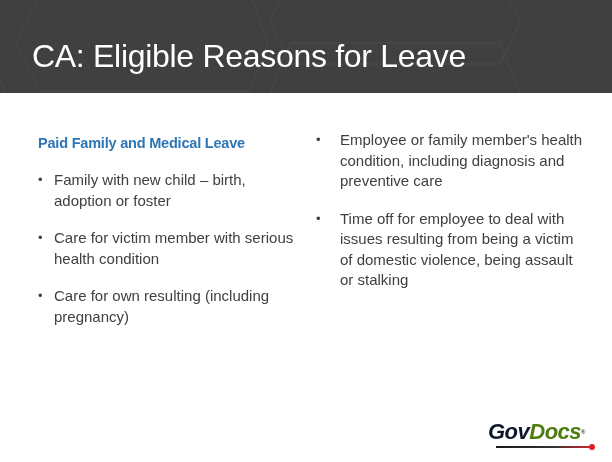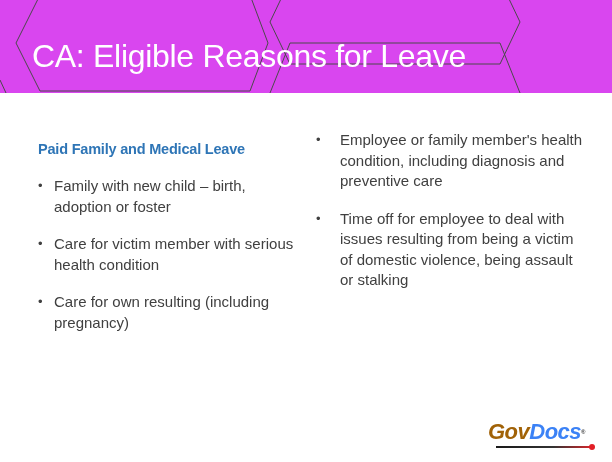--- a/index.html
+++ b/index.html
@@ -3,50 +3,50 @@
 <meta charset="utf-8">
 <style>
   html, body { margin: 0; padding: 0; }
   body {
     width: 612px; height: 462px; overflow: hidden;
     background: #ffffff; position: relative;
     font-family: "Liberation Sans", "DejaVu Sans", sans-serif;
   }
   .header {
     position: absolute; left: 0; top: 0; width: 612px; height: 93px;
-    background: #d946ef; overflow: hidden;
+    background: #404040; overflow: hidden;
   }
   .header svg.hex { position: absolute; left: 0; top: 0; }
   .title {
     position: absolute; left: 32px; top: 36px;
     color: #ffffff; font-size: 32px; line-height: 40px; white-space: nowrap;
     letter-spacing: -0.3px;
   }
   .col { position: absolute; top: 130px; }
   .col.left { left: 38px; width: 260px; }
   .col.right { left: 316px; width: 270px; }
   .col-heading {
     color: #2e75b6; font-weight: bold; font-size: 14.5px; line-height: 18px;
-    margin: 10px 0 18px 0; letter-spacing: -0.2px;
+    margin: 4px 0 18px 0; letter-spacing: -0.2px;
   }
   ul { list-style: none; margin: 0; padding: 0; }
   li {
     position: relative; color: #404040; font-size: 15px; line-height: 20.5px;
     margin-bottom: 17px;
   }
   .col.left li { padding-left: 16px; }
   .col.right li { padding-left: 24px; }
   li .bullet { position: absolute; left: 0; top: 0; font-size: 13px; color: #404040; }
   .logo { position: absolute; left: 488px; top: 420px; width: 110px; height: 34px; }
   .logo .word {
     font-style: italic; font-weight: bold; font-size: 22px; line-height: 24px;
     letter-spacing: -0.5px; position: absolute; left: 0; top: 0; white-space: nowrap;
   }
-  .logo .gov { color: #a16207; }
-  .logo .docs { color: #3b82f6; }
+  .logo .gov { color: #0f172a; }
+  .logo .docs { color: #4d7c0f; }
   .logo .reg { font-size: 6px; color: #444; vertical-align: top; font-style: normal; }
   .logo .swoosh {
     position: absolute; left: 8px; top: 26px; width: 96px; height: 2px;
     background: linear-gradient(to right, #1a1a1a 0%, #333 60%, #d7262b 100%);
   }
   .logo .dot {
     position: absolute; left: 101px; top: 24px; width: 6px; height: 6px;
     border-radius: 50%; background: #e21e26;
   }
 </style>

